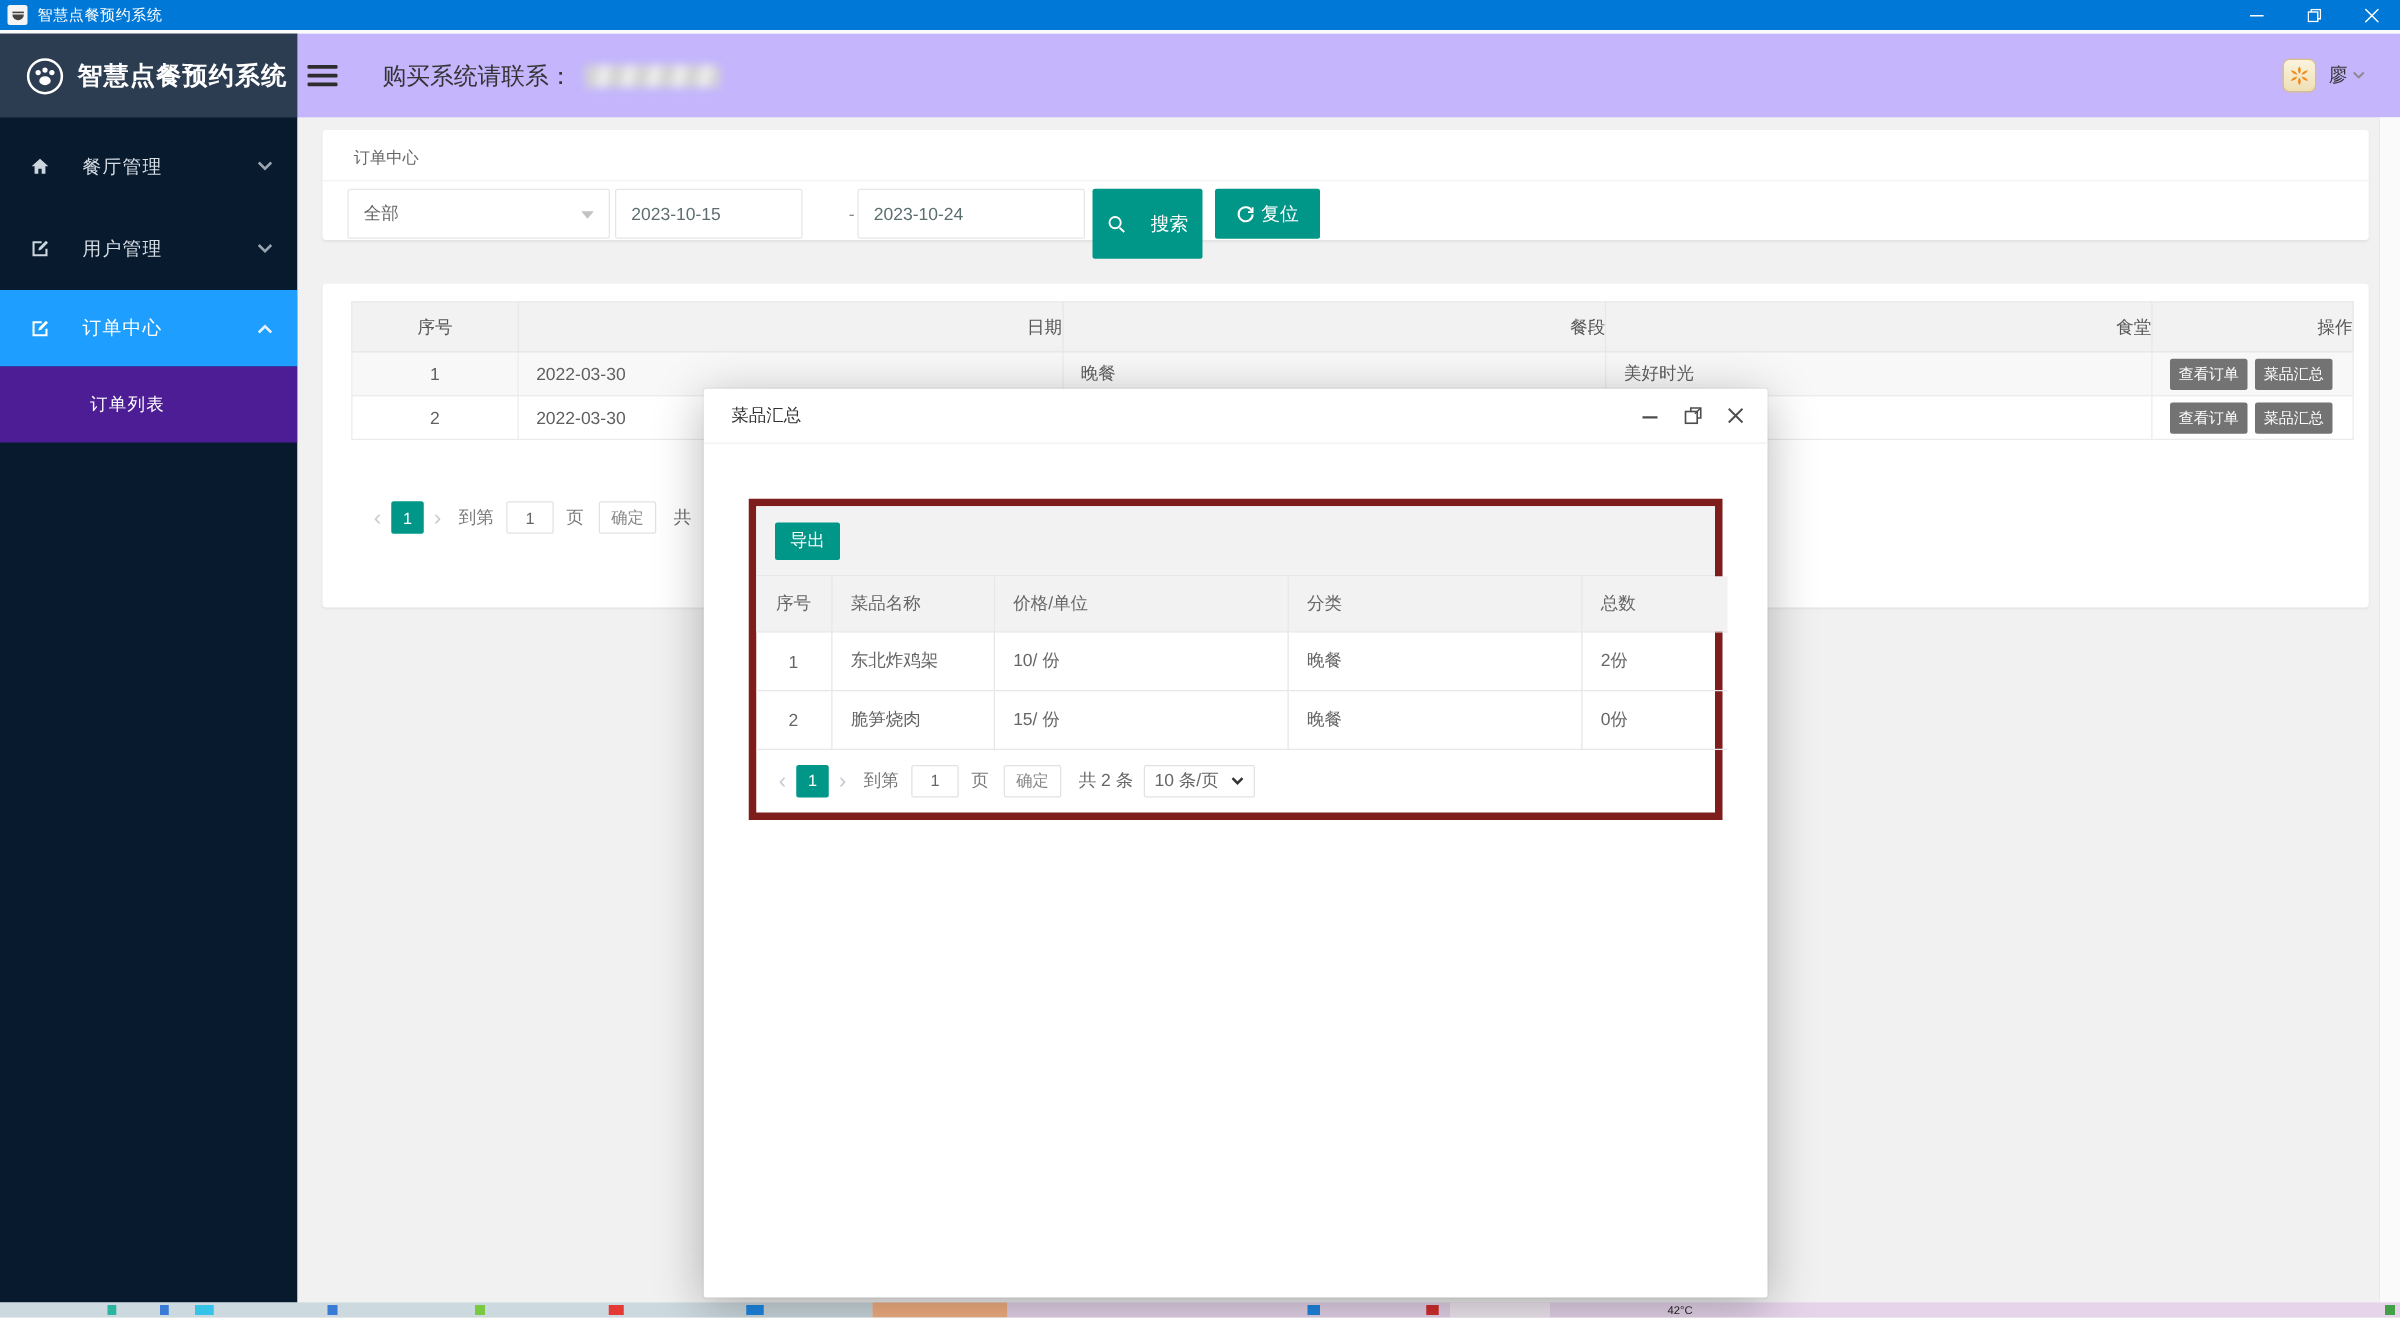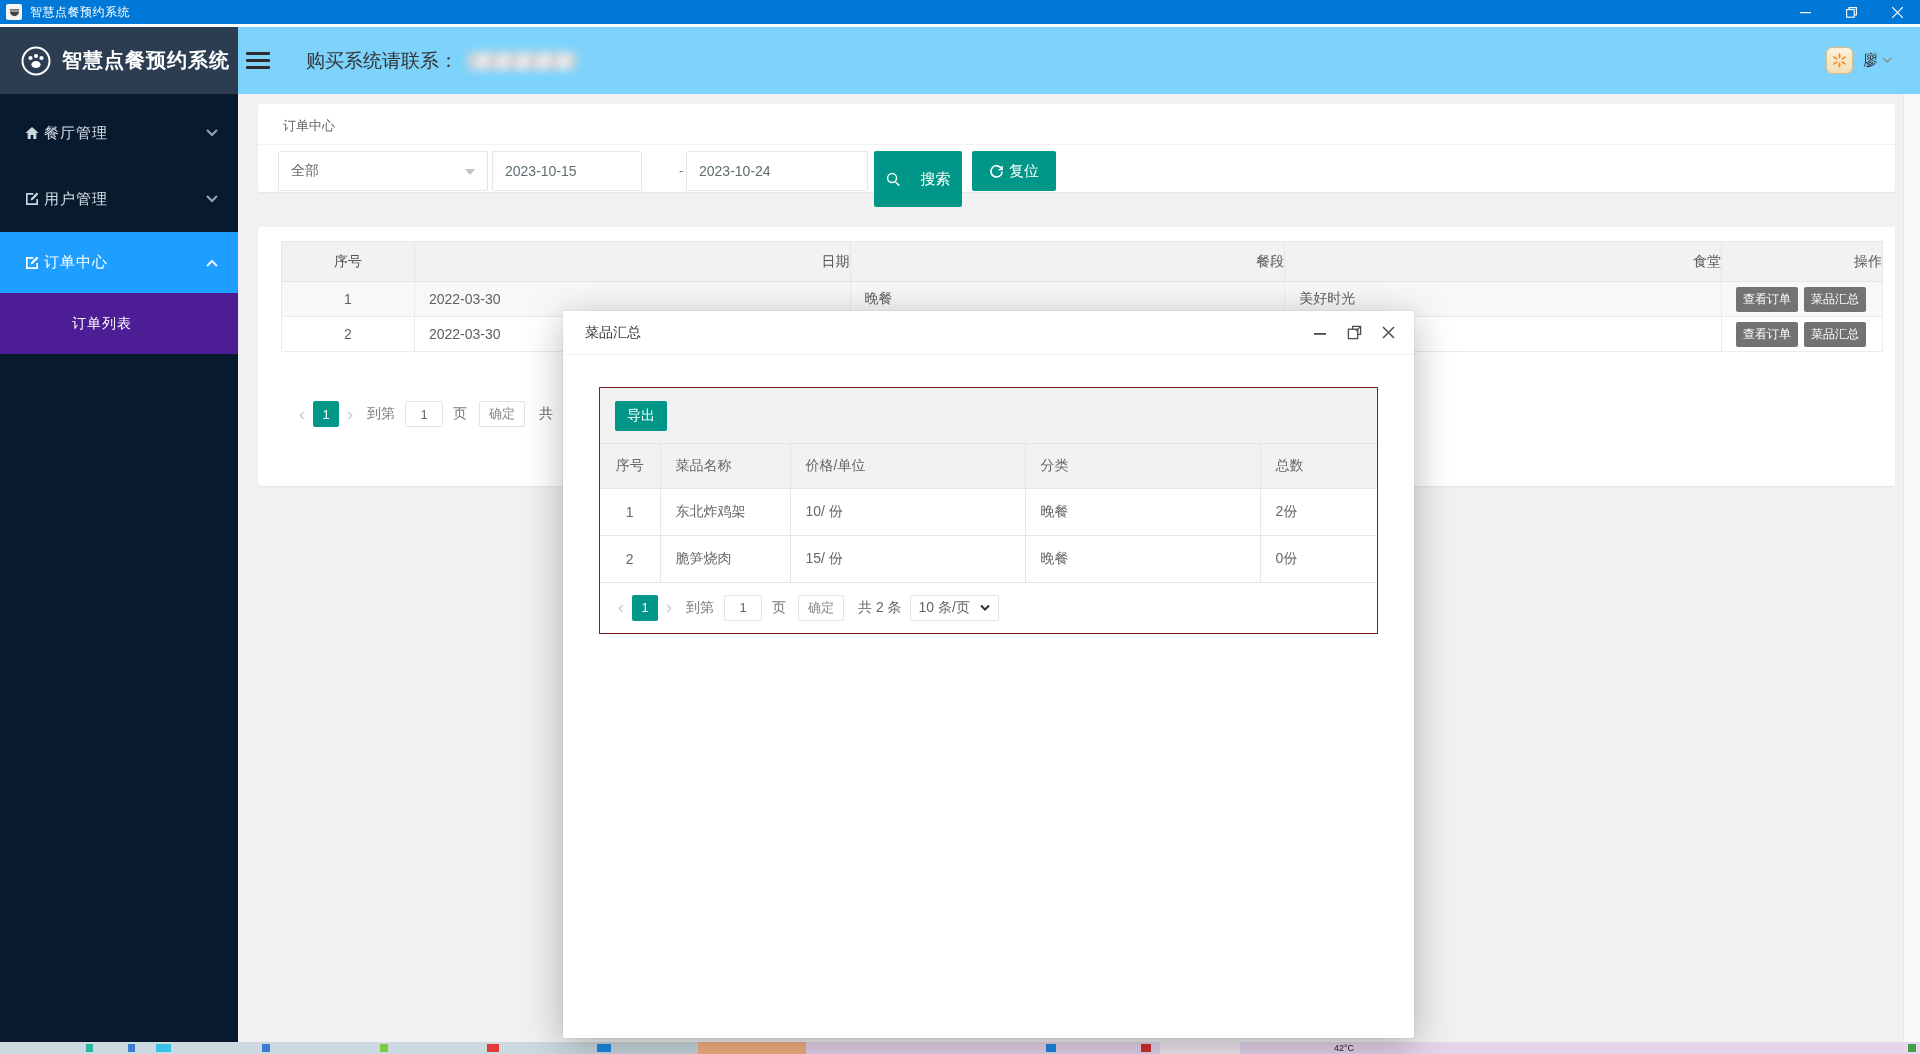--- a/index.html
+++ b/index.html
@@ -14,27 +14,27 @@
   .win-controls { margin-left:auto; display:flex; height:24px; }
   .win-btn { width:46px; height:24px; display:flex; align-items:center; justify-content:center; }
   .white-sep { left:0; top:24px; width:1920px; height:3px; background:#fbfbfb; }
 
   
   .sidebar { left:0; top:27px; width:238px; height:1015px; background:#081B2E; }
   .side-header { height:67px; background:#2C3C51; display:flex; align-items:center; padding-left:20px; color:#fff; }
   .brand { font-size:20px; font-weight:bold; margin-left:10px; letter-spacing:1px; }
   .nav { padding-top:6px; }
   .nav-item { height:66px; display:flex; align-items:center; padding:0 20px 0 24px; color:#d8dee6; font-size:15px; cursor:pointer; position:relative; }
-  .nav-item .lbl { margin-left:4px; letter-spacing:1px; }
+  .nav-item .lbl { margin-left:26px; letter-spacing:1px; }
   .nav-item .chev { margin-left:auto; }
   .nav-item.active { background:#1E9FFF; color:#fff; height:61px; }
   .nav-sub { height:61px; background:#4c1d95; color:#fff; font-size:14px; display:flex; align-items:center; padding-left:72px; letter-spacing:1px; cursor:pointer; }
 
   
-  .topbar { left:238px; top:27px; width:1682px; height:67px; background:#7dd3fc; display:flex; align-items:center; }
+  .topbar { left:238px; top:27px; width:1682px; height:67px; background:#c4b5fd; display:flex; align-items:center; }
   .burger { width:24px; height:17px; margin-left:8px; display:flex; flex-direction:column; justify-content:space-between; cursor:pointer; }
   .burger div { height:3px; background:#2d2d2d; border-radius:1px; }
   .contact { margin-left:36px; font-size:19px; color:#333; }
   .redacted { width:108px; height:18px; margin-left:10px; border-radius:2px;
     background:repeating-linear-gradient(100deg,#d4d4d4 0 12px,#efefef 12px 20px); filter:blur(4px); }
   .user-box { margin-left:auto; margin-right:28px; display:flex; align-items:center; }
   .avatar { width:27px; height:27px; border-radius:6px; border:1px solid #d9bd84; background:linear-gradient(#faf3dd,#efdfb4); display:flex; align-items:center; justify-content:center; }
   .user-name { font-size:15px; color:#333; margin:0 4px 0 10px; }
 
   
@@ -73,21 +73,21 @@
   .pg-total { margin:0 8px; color:#666; }
   .pg-sel { height:26px; border:1px solid #e2e2e2; border-radius:2px; display:flex; align-items:center; padding:0 8px; gap:10px; cursor:pointer; background:#fff; }
 
   
   .modal { left:563px; top:311px; width:851px; height:727px; background:#fff; border-radius:2px;
     box-shadow:0 8px 40px rgba(0,0,0,.28), 0 0 0 1px rgba(0,0,0,.04); z-index:50; }
   .modal-head { height:44px; border-bottom:1px solid #f0f0f0; display:flex; align-items:center; padding:0 16px 0 22px; }
   .modal-title { font-size:14px; color:#333; }
   .modal-ctrls { margin-left:auto; display:flex; align-items:center; gap:14px; }
   .mc-btn { width:20px; height:20px; display:flex; align-items:center; justify-content:center; cursor:pointer; }
-  .modal-panel { position:absolute; left:36px; top:76px; width:779px; border:1px solid #7f1d1d; }
+  .modal-panel { position:absolute; left:36px; top:88px; width:779px; border:6px solid #7f1d1d; }
   .modal-toolbar { height:56px; background:#f2f2f2; border-bottom:1px solid #e6e6e6; display:flex; align-items:center; padding-left:15px; }
   .btn-export { height:30px; padding:0 12px; font-size:14px; }
   .mtable { width:777px; font-size:14px; color:#666; }
   .mtable th { background:#f2f2f2; height:44px; font-weight:normal; color:#666; text-align:left; padding-left:15px; border-right:1px solid #e6e6e6; border-bottom:1px solid #e6e6e6; }
   .mtable td { height:47px; padding-left:15px; border-right:1px solid #e6e6e6; border-bottom:1px solid #e6e6e6; }
   .mtable th:last-child, .mtable td:last-child { border-right:none; }
   .mtable .m-seq { width:60px; text-align:center; padding-left:0; }
   .mtable .m-name { width:130px; } .mtable .m-price { width:235px; } .mtable .m-cat { width:235px; } .mtable .m-total { width:117px; }
   .pg-modal { position:relative; height:50px; padding-left:10px; }
   .sel-caret-bold { width:10px; height:10px; }

